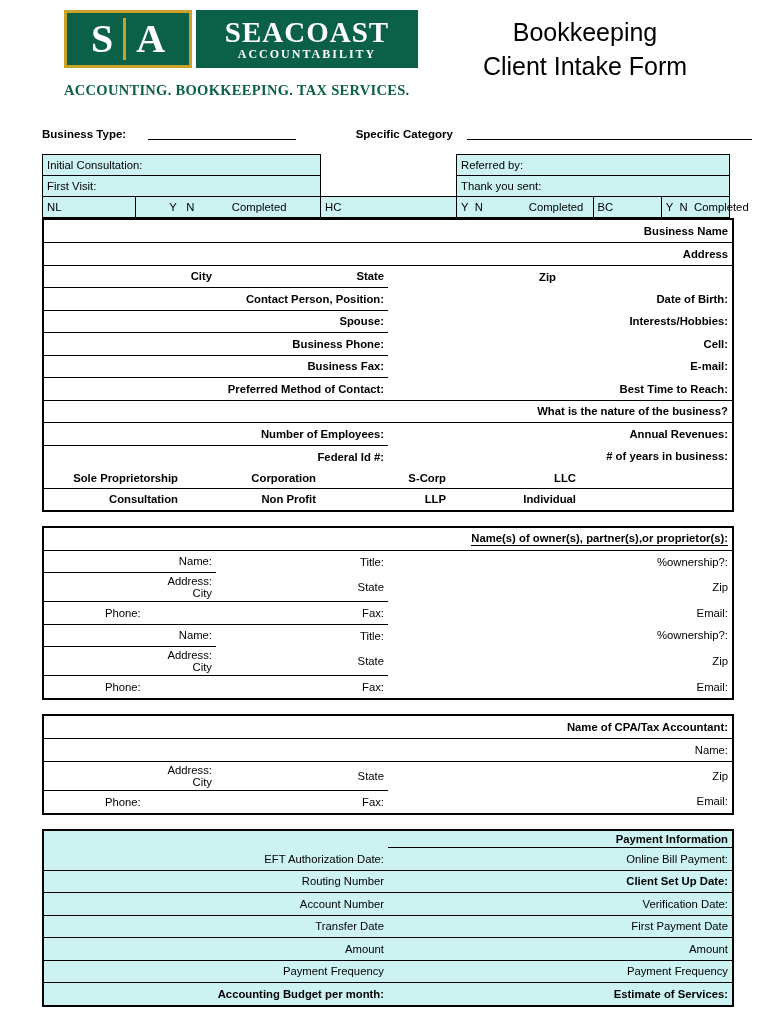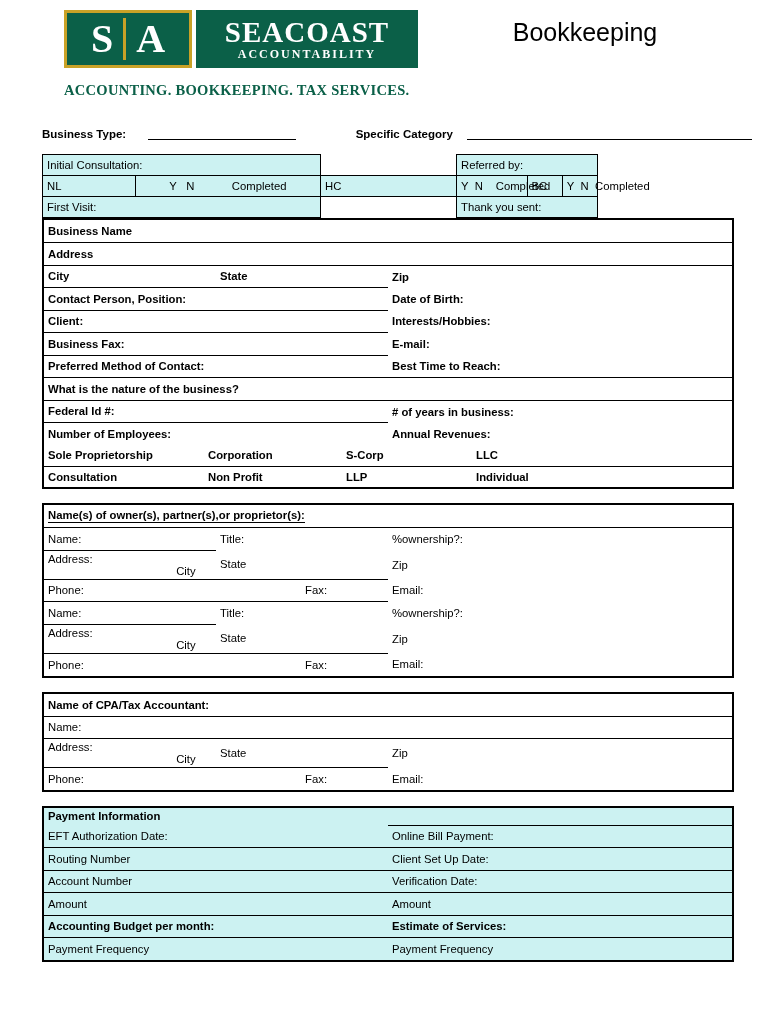--- a/index.html
+++ b/index.html
@@ -124,21 +124,21 @@
     border-bottom: 1.4px solid #000;
     height: 13px;
   }
   .bt-rule { width: 150px; margin-left: 22px; }
   .sc-lbl { margin-left: 60px; white-space: nowrap; }
   .sc-rule { width: 290px; margin-left: 14px; }
 
   
   table {
     border-collapse: collapse;
-    width: 556px;
+    width: 688px;
     table-layout: fixed;
     font-size: 11.3px;
   }
   td {
     border: 1px solid #000;
     padding: 2px 4px;
     height: 19px;
     vertical-align: middle;
     box-sizing: border-box;
   }
@@ -157,21 +157,21 @@
   .pay-table td { height: 22.5px; }
 
   .entity-table td { height: 21px; }
   .chk { width: 22px; }
 
   .section-wrap {
     border: 2px solid #000;
     width: 692px;
     box-sizing: border-box;
   }
-  .section-wrap table { width: 100%; }
+  .section-wrap table { width: 100%; text-align: right; }
   .section-wrap table td { border-left: none; border-right: none; }
   .section-wrap table tr:first-child td { border-top: none; }
   .section-wrap table tr:last-child td { border-bottom: none; }
   .underline-title {
     font-weight: bold;
     border-bottom: 1.4px solid #000;
     display: inline-block;
     padding-bottom: 1px;
   }
 </style>
@@ -190,60 +190,61 @@
         </div>
         <div class="logo-words">
           <div class="w1">SEACOAST</div>
           <div class="w2">ACCOUNTABILITY</div>
         </div>
       </div>
       <div class="logo-tagline">ACCOUNTING. BOOKKEEPING. TAX SERVICES.</div>
     </div>
     <div class="title-wrap">
       <div class="title-1">Bookkeeping</div>
+      <div class="title-2">Client Intake Form</div>
     </div>
   </div>
 
   <div class="biztype-row">
     <span class="lbl">Business Type:</span>
     <span class="rule bt-rule"></span>
     <span class="sc-lbl">Specific Category</span>
     <span class="rule sc-rule"></span>
   </div>
 
   <div class="gap-md"></div>
 
   <table class="consult-table" style="margin-left:24px;">
     <tbody>
         <tr>
       <td class="cyan" colspan="3" style="width:278px;">Initial Consultation:</td>
       <td class="nob" style="width:136px; border:none;"></td>
       <td class="cyan" colspan="4">Referred by:</td>
+    </tr>
+    <tr>
+      <td class="cyan" colspan="3">First Visit:</td>
+      <td class="nob" style="border:none;"></td>
+      <td class="cyan" colspan="4">Thank you sent:</td>
     </tr>
     <tr>
       <td class="cyan" style="width:124px;">NL</td>
       <td class="cyan noleft noright" style="width:58px; text-align:center;">
         <span>Y</span>&nbsp;&nbsp;&nbsp;<span>N</span>
       </td>
       <td class="cyan noleft" style="width:96px;">Completed</td>
       <td class="cyan" style="width:26px; text-align:left;">HC</td>
       <td class="cyan noleft noright" style="width:48px;">
         <span>Y</span>&nbsp;&nbsp;<span>N</span>
       </td>
       <td class="cyan noleft" style="width:92px;">Completed</td>
       <td class="cyan" style="width:148px;">BC</td>
       <td class="cyan noleft" style="width:96px;">
         <span>Y</span>&nbsp;&nbsp;<span>N</span>&nbsp;&nbsp;<span>Completed</span>
       </td>
     </tr>
-    <tr>
-      <td class="cyan" colspan="3">First Visit:</td>
-      <td class="nob" style="border:none;"></td>
-      <td class="cyan" colspan="4">Thank you sent:</td>
-    </tr>
   </tbody>
     </table>
 
   <div class="section-wrap" style="margin-left:24px;">
     <table class="main-table">
       <tbody>
           <tr>
         <td class="bold" colspan="4">Business Name</td>
       </tr>
       <tr>
@@ -253,41 +254,45 @@
         <td class="bold" style="width:330px;">City</td>
         <td class="bold nob" style="width:150px; border:none;">State</td>
         <td class="bold nob" style="width:100px; border:none;">Zip</td>
         <td class="nob" style="border:none;"></td>
       </tr>
       <tr>
         <td class="bold" colspan="2" style="width:420px;">Contact Person, Position:</td>
         <td class="bold nob" colspan="2" style="border:none;">Date of Birth:</td>
       </tr>
       <tr>
-        <td class="bold" colspan="2">Client:</td>
+        <td class="bold" colspan="2">Spouse:</td>
         <td class="bold nob" colspan="2" style="border:none;">Interests/Hobbies:</td>
+      </tr>
+      <tr>
+        <td class="bold" colspan="2">Business Phone:</td>
+        <td class="bold nob" colspan="2" style="border:none;">Cell:</td>
       </tr>
       <tr>
         <td class="bold" colspan="2">Business Fax:</td>
         <td class="bold nob" colspan="2" style="border:none;">E-mail:</td>
       </tr>
       <tr>
         <td class="bold" colspan="2">Preferred Method of Contact:</td>
         <td class="bold nob" colspan="2" style="border:none;">Best Time to Reach:</td>
       </tr>
       <tr>
         <td class="bold" colspan="4">What is the nature of the business?</td>
       </tr>
       <tr>
+        <td class="bold" colspan="2">Number of Employees:</td>
+        <td class="bold nob" colspan="2" style="border:none;">Annual Revenues:</td>
+      </tr>
+      <tr>
         <td class="bold" colspan="2">Federal Id #:</td>
         <td class="bold nob" colspan="2" style="border:none;"># of years in business:</td>
-      </tr>
-      <tr>
-        <td class="bold" colspan="2">Number of Employees:</td>
-        <td class="bold nob" colspan="2" style="border:none;">Annual Revenues:</td>
       </tr>
     </tbody>
       </table>
 
     <table class="entity-table">
       <tbody>
           <tr>
         <td class="bold" style="width:138px; border-left:none;">Sole Proprietorship</td>
         <td class="chk"></td>
         <td class="bold" style="width:116px;margin-left:12px;">Corporation</td>
@@ -410,35 +415,39 @@
       <tbody>
           <tr>
         <td class="bold cyan" colspan="2" style="height:17px; border-bottom:none;">Payment Information</td>
       </tr>
       <tr>
         <td class="cyan" style="width:346px; border-top:none;">EFT Authorization Date:</td>
         <td class="cyan" style="width:346px; border-right:none;">Online Bill Payment:</td>
       </tr>
       <tr>
         <td class="cyan">Routing Number</td>
-        <td class="cyan" style="border-right:none;">Client Set Up Date:</td>
+        <td class="cyan" style="border-right:none;font-weight:bold;">Client Set Up Date:</td>
       </tr>
       <tr>
         <td class="cyan">Account Number</td>
         <td class="cyan" style="border-right:none;">Verification Date:</td>
       </tr>
       <tr>
+        <td class="cyan">Transfer Date</td>
+        <td class="cyan" style="border-right:none;">First Payment Date</td>
+      </tr>
+      <tr>
         <td class="cyan">Amount</td>
         <td class="cyan" style="border-right:none;">Amount</td>
       </tr>
       <tr>
+        <td class="cyan">Payment Frequency</td>
+        <td class="cyan" style="border-right:none;">Payment Frequency</td>
+      </tr>
+      <tr>
         <td class="cyan bold" style="border-bottom:none;">Accounting Budget per month:</td>
         <td class="cyan bold" style="border-right:none; border-bottom:none;">Estimate of Services:</td>
       </tr>
-      <tr>
-        <td class="cyan">Payment Frequency</td>
-        <td class="cyan" style="border-right:none;">Payment Frequency</td>
-      </tr>
     </tbody>
       </table>
   </div>
 
 </div>
 
 </body></html>

